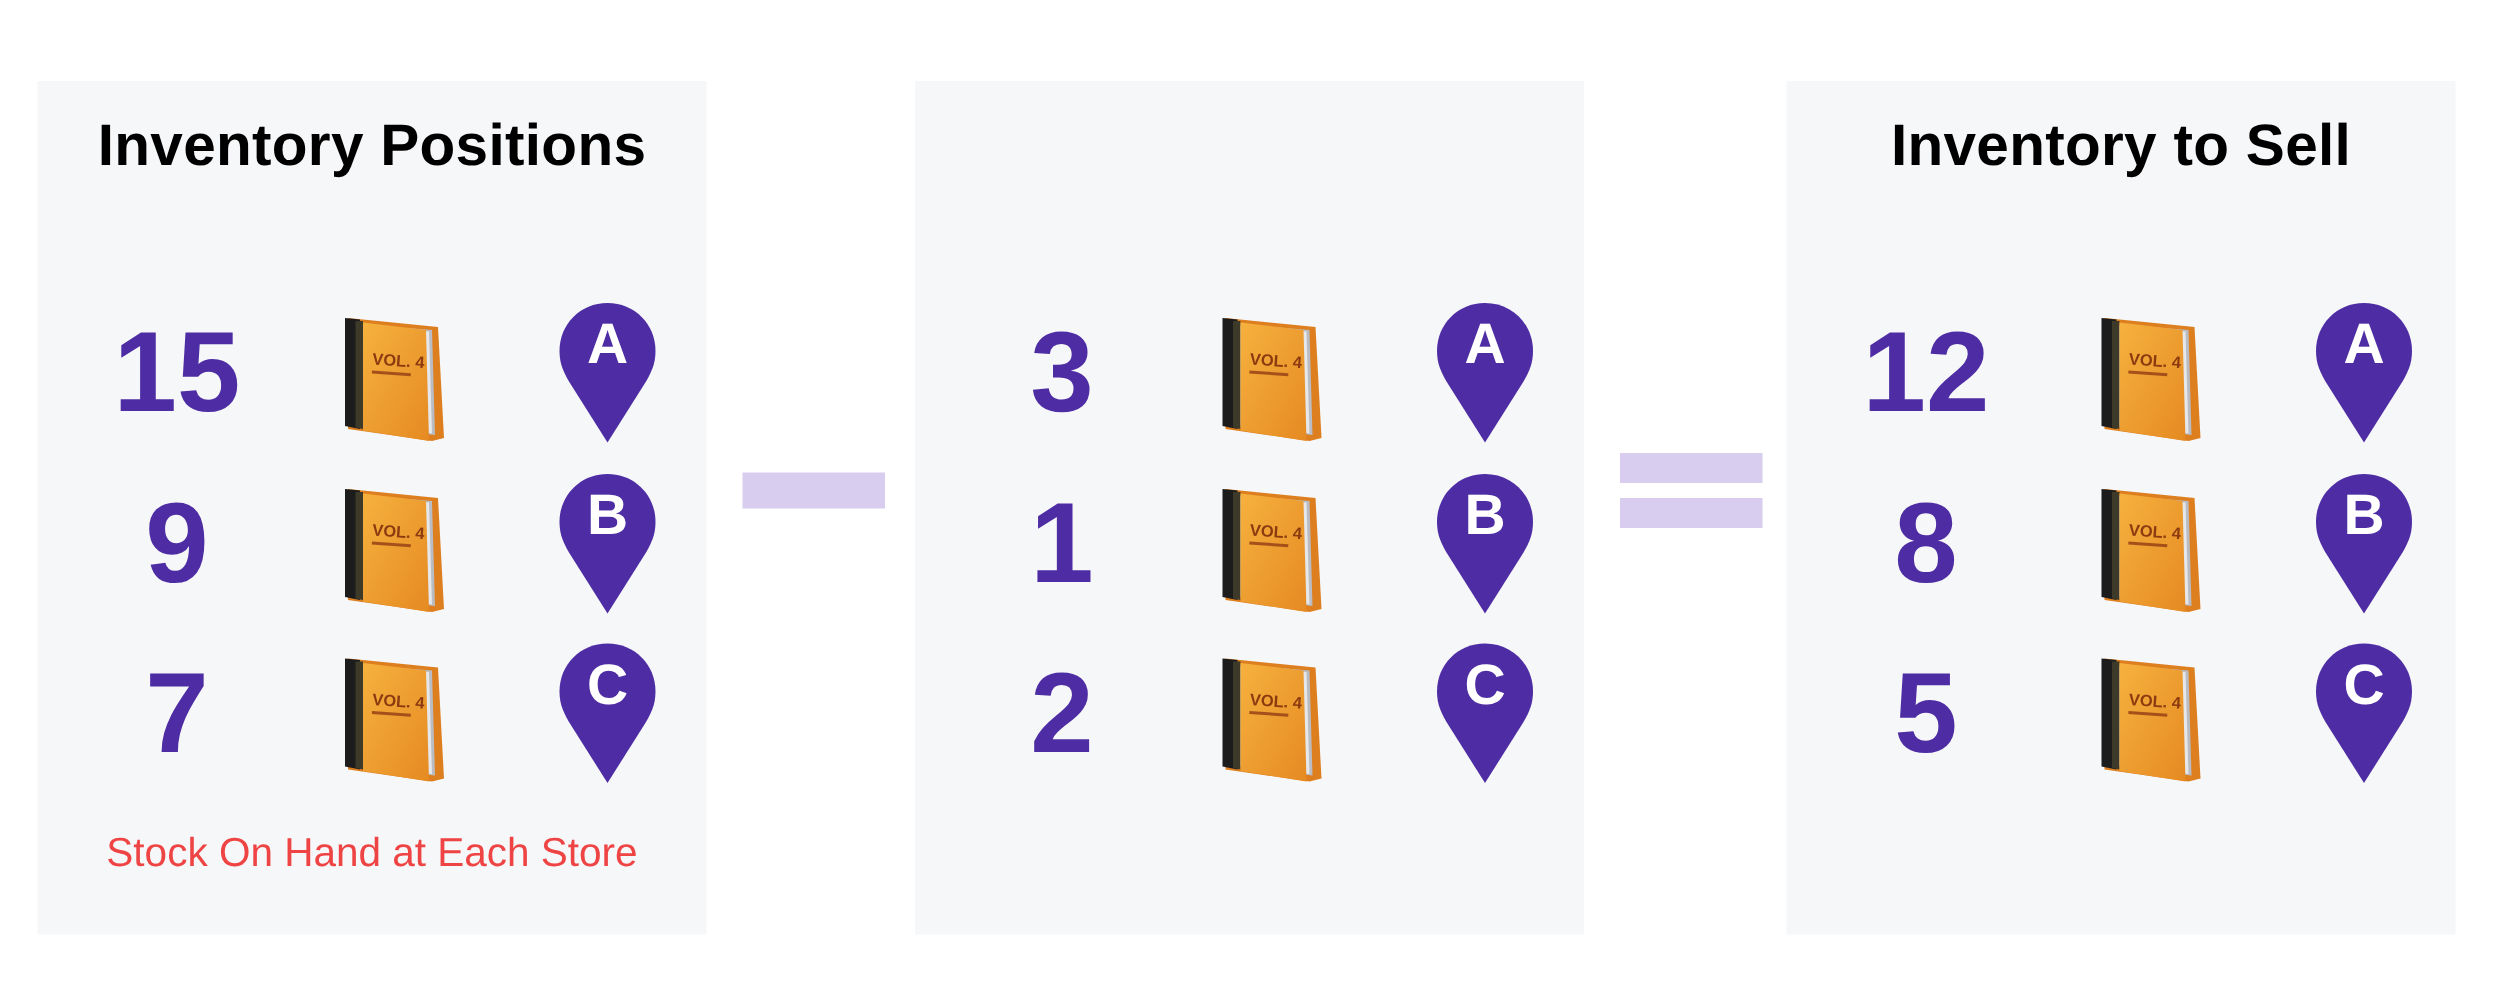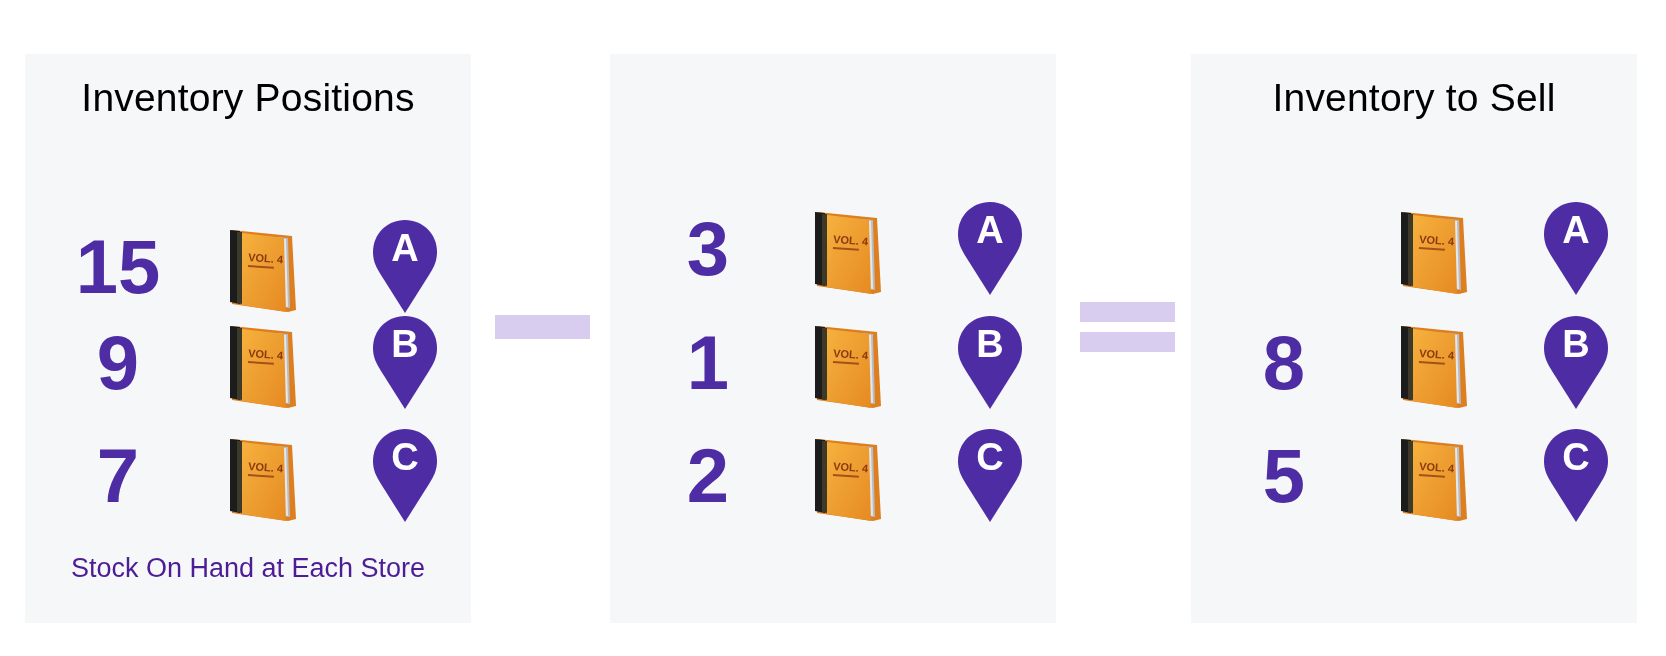--- a/index.html
+++ b/index.html
@@ -6,32 +6,32 @@
   body {
     width: 1666px; height: 656px; background: #ffffff; position: relative;
     overflow: hidden; font-family: "Liberation Sans", sans-serif;
   }
   .panel {
     position: absolute; top: 54px; width: 446px; height: 569px;
     background: #f6f7f9;
   }
   .panel-title {
     position: absolute; top: 22px; left: 0; right: 0; text-align: center;
-    font-weight: normal; font-size: 39px; color: #000; letter-spacing: 0.2px;
+    font-weight: bold; font-size: 39px; color: #000; letter-spacing: 0.2px;
   }
   .row { position: absolute; left: 0; width: 446px; height: 95px; }
   .num {
     position: absolute; top: 0; height: 95px; line-height: 95px; width: 140px;
     text-align: center; font-weight: bold; font-size: 76px; color: #4e2ca3;
   }
   .book { position: absolute; top: 9px; width: 72px; height: 86px; }
   .pin { position: absolute; top: 0; width: 66px; height: 95px; }
   .footer {
     position: absolute; left: 0; right: 0; top: 499px; text-align: center;
-    font-size: 27px; color: #4c1d95;
+    font-size: 27px; color: #ef4444;
   }
   .op-bar { position: absolute; background: #d8cdef; }
 </style>
 </head>
 <body>
 
 <svg width="0" height="0" style="position:absolute">
   <defs>
     <linearGradient id="bookCover" x1="0" y1="0" x2="1" y2="1">
       <stop offset="0" stop-color="#f6b13e"></stop>
@@ -49,21 +49,21 @@
     </symbol>
     <symbol id="pin" viewBox="0 0 66 95">
       <path d="M33 1 C15 1 1 15 1 33 C1 42 4 48 9 56 L33 94 L57 56 C62 48 65 42 65 33 C65 15 51 1 33 1 Z" fill="#4e2ca3"></path>
     </symbol>
   </defs>
 </svg>
 
 <div class="panel" style="left:25px;">
   <div class="panel-title">Inventory Positions</div>
 
-  <div class="row" style="top:165px;">
+  <div class="row" style="top:147px;">
     <div class="num" style="left:23px;">15</div>
     <svg class="book" style="left:201px;">
         <use href="#book"></use>
       </svg>
     <div class="pin" style="left:347px;">
       <svg width="66" height="95">
           <use href="#pin"></use>
         </svg>
       <span style="position:absolute;left:0;right:0;top:8px;text-align:center;color:#fff;font-weight:bold;font-size:38px;">A</span>
     </div>
@@ -148,20 +148,21 @@
 
 <div>
   <div class="op-bar" style="left:1080px; top:302px; width:95px; height:20px;"></div>
   <div class="op-bar" style="left:1080px; top:332px; width:95px; height:20px;"></div>
 </div>
 
 <div class="panel" style="left:1191px;">
   <div class="panel-title">Inventory to Sell</div>
 
   <div class="row" style="top:147px;">
+    <div class="num" style="left:23px;">12</div>
     <svg class="book" style="left:206px;">
         <use href="#book"></use>
       </svg>
     <div class="pin" style="left:352px;">
       <svg width="66" height="95">
           <use href="#pin"></use>
         </svg>
       <span style="position:absolute;left:0;right:0;top:8px;text-align:center;color:#fff;font-weight:bold;font-size:38px;">A</span>
     </div>
   </div>

